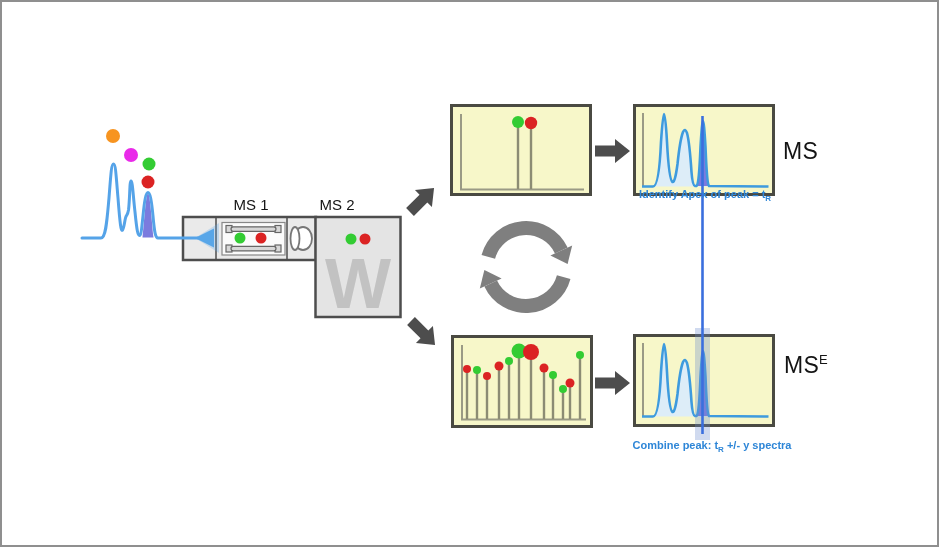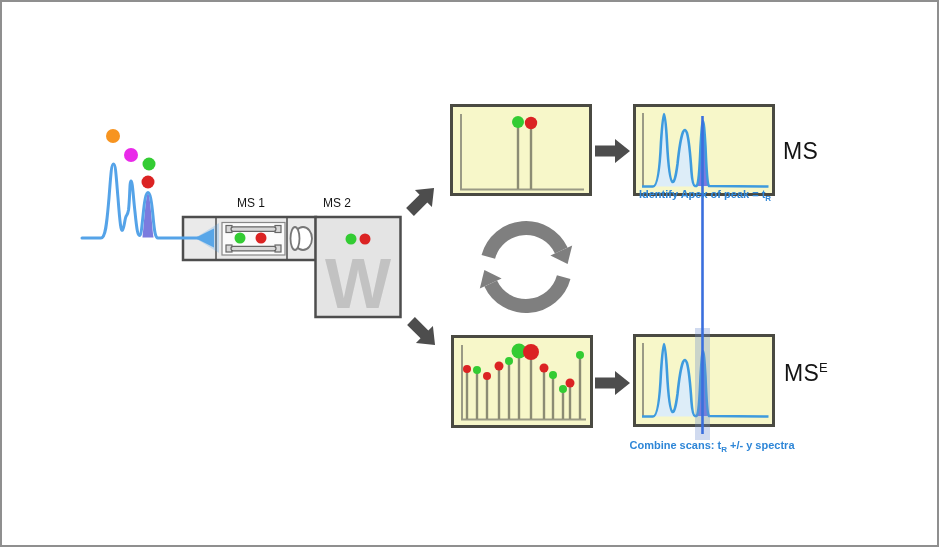--- a/index.html
+++ b/index.html
@@ -1,19 +1,19 @@
 <!DOCTYPE html>
 <html style="--chrom-blue: #55a3e8; --panel-chrom-blue: #3e9bde; --panel-chrom-fill: #ddedf8; --peak-fill: #7b7bde; --marker-blue: #3a6fde; --band-blue: rgba(110,140,205,0.32); --panel-fill: #f7f7c9; --panel-border: #4a4a42; --axis-gray: #9a9a85; --stick-gray: #8c8c74; --arrow-gray: #4d4d4d; --cycle-gray: #7f7f7f; --instrument-fill: #eaeaea; --instrument-fill2: #e4e4e4; --instrument-border: #4d4d4d; --rod-fill: #d8d8d8; --rod-stroke: #666666; --w-gray: #c2c2c2; --caption-blue: #2e86d7; --green: #33cc33; --red: #db2323; --orange: #f79420; --magenta: #e92ae9; --spray-blue: #58a6e8;"><head>
 <meta charset="utf-8">
 <style>
   html,body{margin:0;padding:0;background:#ffffff;font-family:"Liberation Sans",sans-serif;}
   .stage{position:relative;width:939px;height:547px;background:#fff;border:2px solid #8f8f8f;box-sizing:border-box;overflow:hidden;}
   svg.canvas{position:absolute;left:0;top:0;width:939px;height:547px;}
   .lbl{position:absolute;font-weight:normal;color:#141414;white-space:nowrap;}
-  .lbl-small{font-size:12px;transform:translateX(-50%);}
+  .lbl-small{font-size:15px;transform:translateX(-50%);}
   .lbl-big{font-size:23px;letter-spacing:.3px;}
   .lbl-big sup{font-size:13px;vertical-align:super;}
   .caption{position:absolute;font-size:11px;font-weight:bold;color:var(--caption-blue);transform:translateX(-50%);white-space:nowrap;}
   .caption sub{font-size:8px;vertical-align:sub;}
 </style>
 </head>
 <body>
 
 <div class="stage">
 
@@ -155,18 +155,18 @@
       <rect x="693" y="326" width="15" height="112" style="fill:var(--band-blue)"></rect>
     </g>
 
     <line x1="700.5" y1="114" x2="700.5" y2="432" style="stroke:var(--marker-blue)" stroke-width="2.6"></line>
   </svg>
 
   <div class="lbl lbl-small" style="left:249px;top:194px">MS 1</div>
   <div class="lbl lbl-small" style="left:335px;top:194px">MS 2</div>
 
   <div class="lbl lbl-big" style="left:781px;top:136px">MS</div>
-  <div class="lbl lbl-big" style="left:782px;top:358px"><span>MS</span><sup>E</sup></div>
+  <div class="lbl lbl-big" style="left:782px;top:350px"><span>MS</span><sup>E</sup></div>
 
   <div class="caption" style="left:703px;top:186px"><span>Identify Apex of peak = t</span><sub>R</sub></div>
-  <div class="caption" style="left:710px;top:437px"><span>Combine scans: t</span><sub>R</sub><span> +/- y spectra</span></div>
+  <div class="caption" style="left:710px;top:437px"><span>Combine peak: t</span><sub>R</sub><span> +/- y spectra</span></div>
 
 </div>
 
 </body></html>

